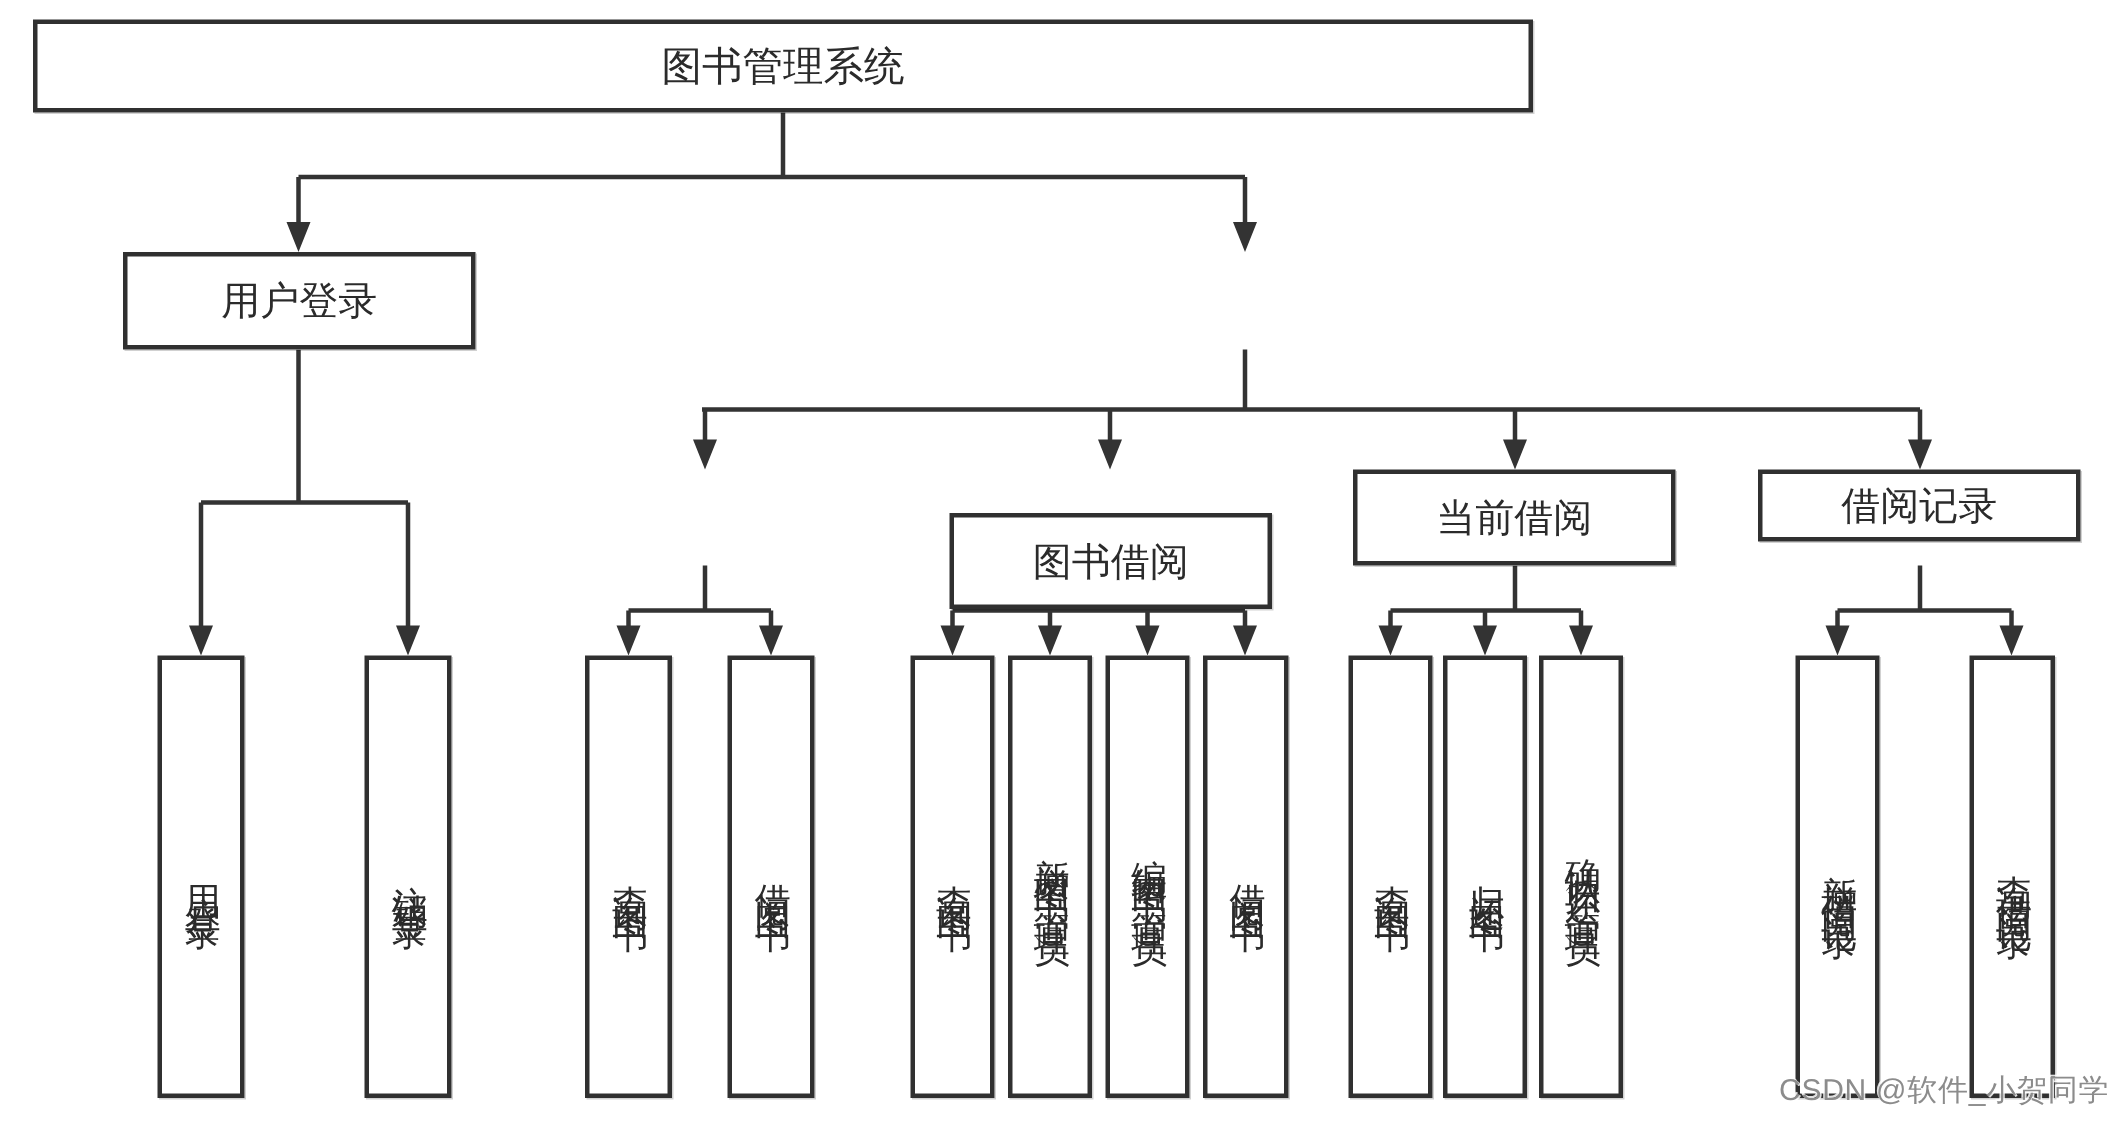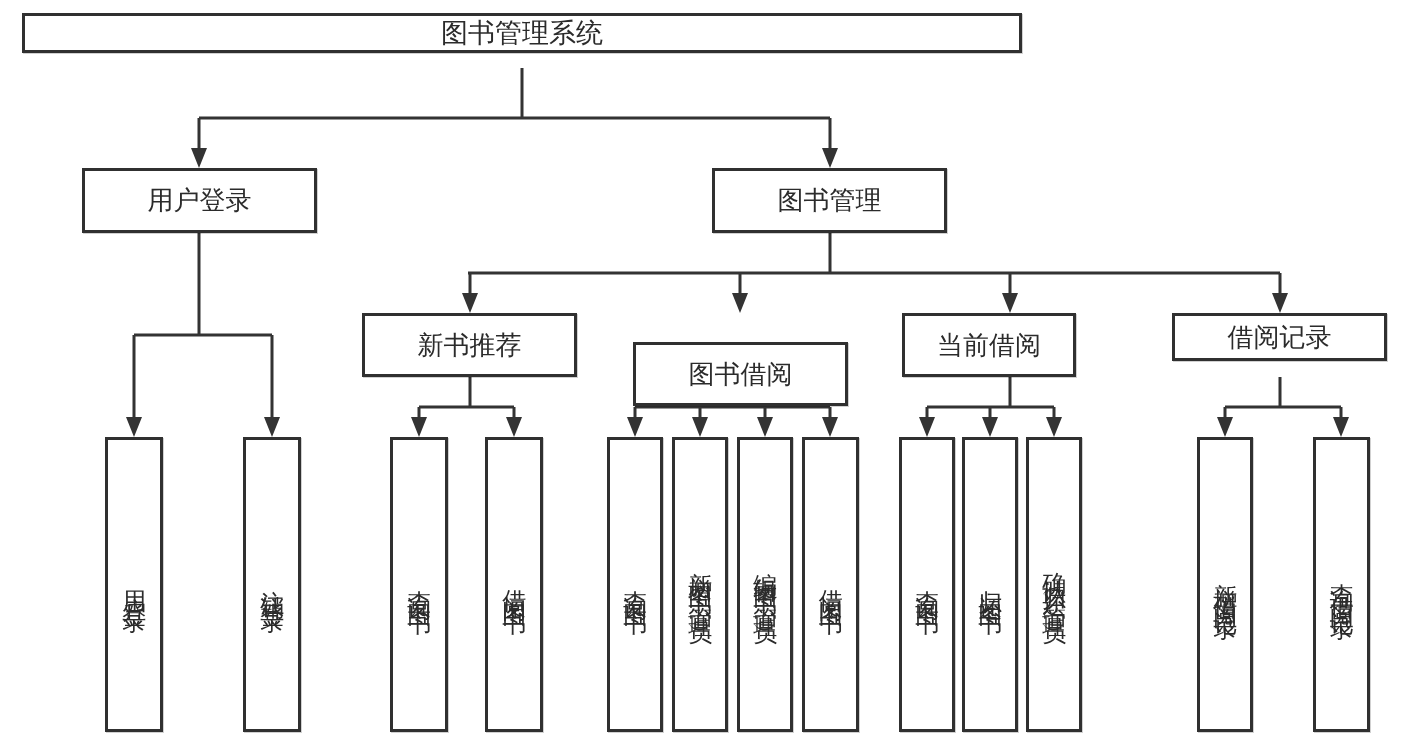--- a/index.html
+++ b/index.html
@@ -86,42 +86,41 @@
 
     <path class="head" d="M191 148 H207 L199 168 Z M822 148 H838 L830 168 Z"></path>
     <path class="head" d="M462 293 H478 L470 313 Z M732 293 H748 L740 313 Z M1002 293 H1018 L1010 313 Z M1272 293 H1288 L1280 313 Z"></path>
     <path class="head" d="M126 417 H142 L134 437 Z M264 417 H280 L272 437 Z
              M411 417 H427 L419 437 Z M506 417 H522 L514 437 Z
              M627 417 H643 L635 437 Z M692 417 H708 L700 437 Z M757 417 H773 L765 437 Z M822 417 H838 L830 437 Z
              M919 417 H935 L927 437 Z M982 417 H998 L990 437 Z M1046 417 H1062 L1054 437 Z
              M1217 417 H1233 L1225 437 Z M1333 417 H1349 L1341 437 Z"></path>
   </svg>
 
-  <div class="box root-box" style="left:22px; top:13px; width:1000px; height:40px;">图书管理系统</div>
+  <div class="box root-box" style="left:22px; top:13px; width:1000px; height:62px;">图书管理系统</div>
 
   <div class="box branch-box" style="left:82px; top:168px; width:235px; height:65px;">用户登录</div>
-  <div class="box branch-box" style="left:712px; top:168px; width:235px; height:65px;">图书管理</div>
 
-  <div class="box branch-box" style="left:362px; top:313px; width:215px; height:64px;">新书推荐</div>
   <div class="box branch-box" style="left:633px; top:313px; width:215px; height:64px;margin-top:29px;">图书借阅</div>
-  <div class="box branch-box" style="left:902px; top:313px; width:174px; height:64px;">当前借阅</div>
+  <div class="box branch-box" style="left:902px; top:313px; width:215px; height:64px;">当前借阅</div>
   <div class="box branch-box" style="left:1172px; top:313px; width:215px; height:48px;">借阅记录</div>
 
   <div class="box leaf-box" style="left:105px; top:437px; width:58px; height:295px;">用户登录</div>
   <div class="box leaf-box" style="left:243px; top:437px; width:58px; height:295px;">注销登录</div>
 
   <div class="box leaf-box" style="left:390px; top:437px; width:58px; height:295px;">查询图书</div>
   <div class="box leaf-box" style="left:485px; top:437px; width:58px; height:295px;">借阅图书</div>
 
   <div class="box leaf-box" style="left:607px; top:437px; width:56px; height:295px;">查询图书</div>
   <div class="box leaf-box" style="left:672px; top:437px; width:56px; height:295px;">新增图书（管理员）</div>
   <div class="box leaf-box" style="left:737px; top:437px; width:56px; height:295px;">编辑图书（管理员）</div>
   <div class="box leaf-box" style="left:802px; top:437px; width:57px; height:295px;">借阅图书</div>
 
   <div class="box leaf-box" style="left:899px; top:437px; width:56px; height:295px;">查询图书</div>
   <div class="box leaf-box" style="left:962px; top:437px; width:56px; height:295px;">归还图书</div>
   <div class="box leaf-box" style="left:1026px; top:437px; width:56px; height:295px;">确认归还（管理员）</div>
 
   <div class="box leaf-box" style="left:1197px; top:437px; width:56px; height:295px;">新增借阅记录</div>
   <div class="box leaf-box" style="left:1313px; top:437px; width:57px; height:295px;">查询借阅记录</div>
 
+  <div class="watermark">CSDN @软件_小贺同学</div>
 
 </div>
 
 </body></html>

